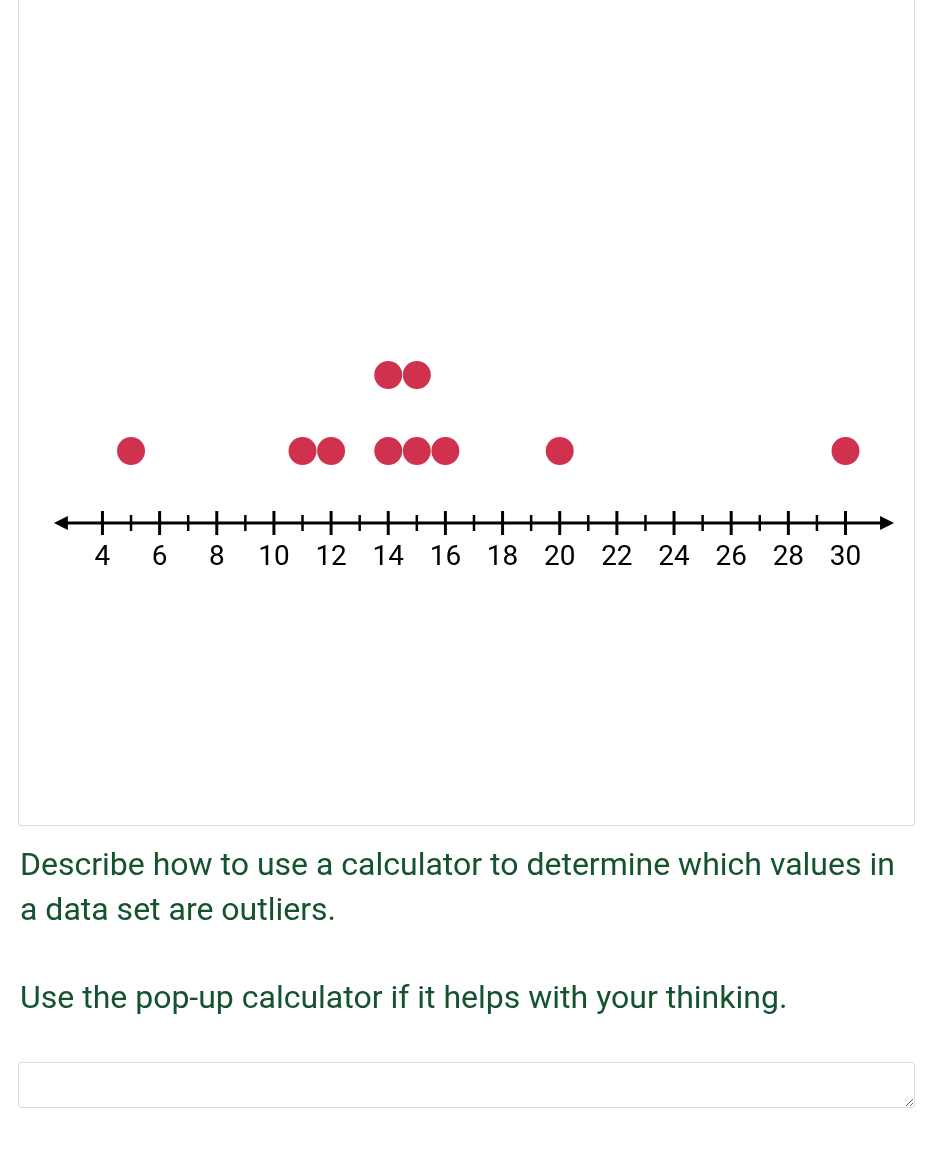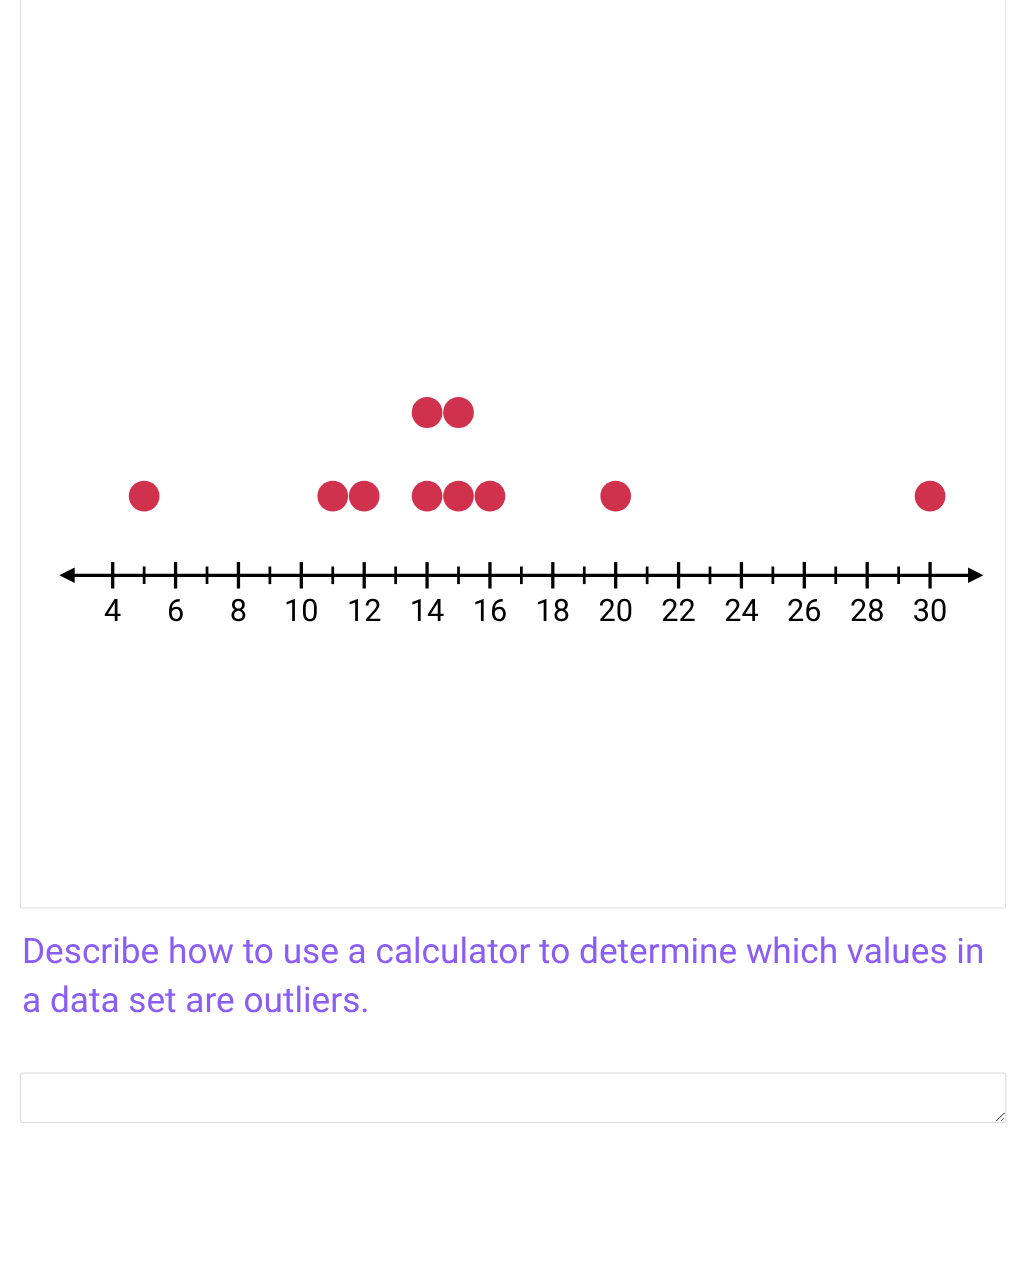--- a/index.html
+++ b/index.html
@@ -1,19 +1,19 @@
 <!DOCTYPE html>
 <html><head>
 <meta charset="utf-8">
 <style>
   html,body{margin:0;padding:0;background:#fff;font-family:-apple-system,BlinkMacSystemFont,"Segoe UI",Roboto,Helvetica,Arial,sans-serif;color:#222}
   .page{width:933px;margin:0 auto;box-sizing:border-box;padding:0 18px 20px 18px}
   .chart-box{border:1px solid #d9dbe0;border-top:none;border-radius:0 0 3px 3px;background:#fff;height:825px;position:relative;margin-bottom:16px}
   .chart-svg{position:absolute;inset:0;width:100%;height:100%;display:block}
-  .prompt{font-size:32px;line-height:1.42;color:#8b5cf6;margin:8px 2px 0 2px}
+  .prompt{font-size:32px;line-height:1.42;color:#14532d;margin:8px 2px 0 2px}
   .prompt p{margin:0 0 42px 0}
   .answer-box{border:1px solid #d9dbe0;border-radius:3px;min-height:46px;width:100%;box-sizing:border-box;background:#fff}
 </style>
 </head>
 <body>
 <div class="page">
 
 
 
 <div class="chart-box">
@@ -70,17 +70,18 @@
         <circle cx="398.7142857142857" cy="451" r="14" fill="#d0324d"></circle>
         <circle cx="398.7142857142857" cy="375" r="14" fill="#d0324d"></circle>
         <circle cx="427.3571428571429" cy="451" r="14" fill="#d0324d"></circle>
         <circle cx="541.9285714285713" cy="451" r="14" fill="#d0324d"></circle>
         <circle cx="828.3571428571429" cy="451" r="14" fill="#d0324d"></circle>
       </svg>
 </div>
 
 <div class="prompt">
   <p>Describe how to use a calculator to determine which values in a data set are outliers.</p>
+  <p>Use the pop-up calculator if it helps with your thinking.</p>
 </div>
 
 <textarea class="answer-box" value="" style=""></textarea>
 
 </div>
 
 </body></html>

